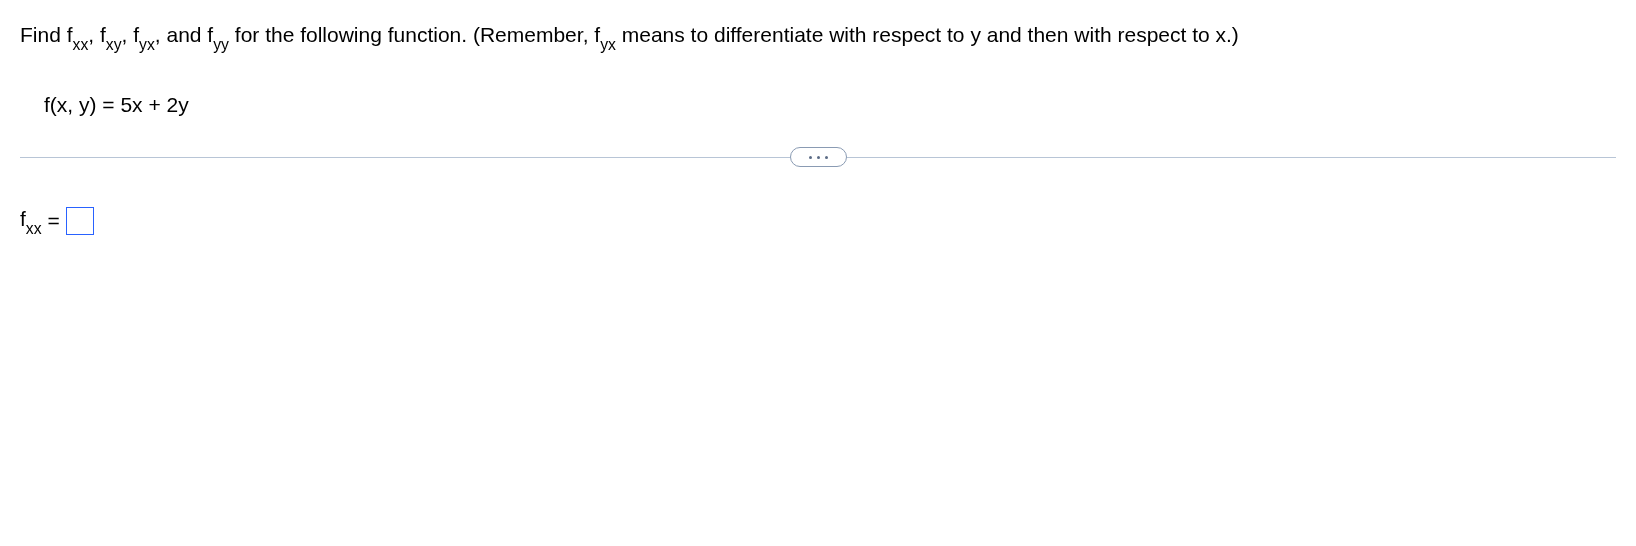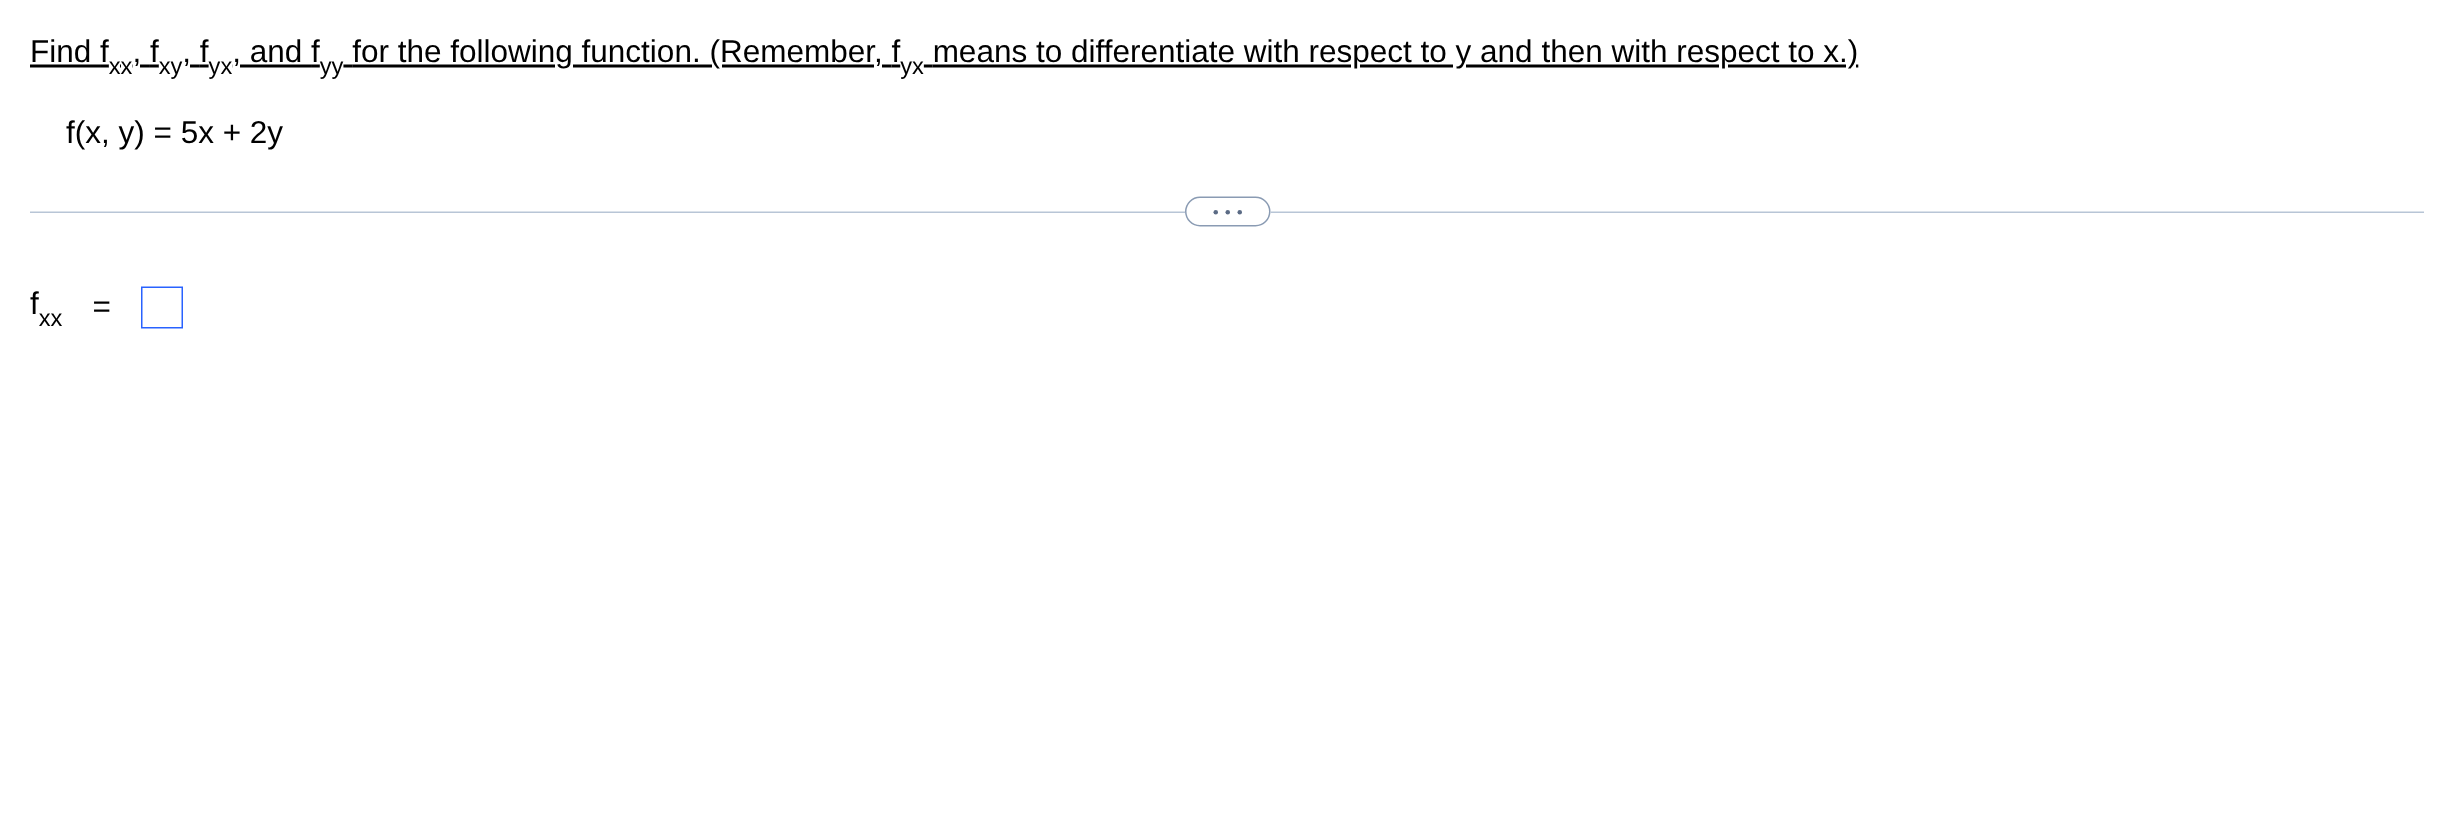--- a/index.html
+++ b/index.html
@@ -10,22 +10,21 @@
     body {
       font-family: Arial, Helvetica, sans-serif;
       font-size: 21px;
       color: #000;
       background: #fff;
       padding: 20px;
       width: 1636px;
     }
     .question-text {
       line-height: 1.4;
-      margin-bottom: 24px;
-      text-decoration: underline;
+      margin-bottom: 40px;
     }
     .sub {
       font-size: 0.75em;
       vertical-align: sub;
       position: relative;
       top: 0.15em;
     }
     .function-def {
       margin-left: 24px;
       margin-bottom: 30px;
@@ -55,21 +54,21 @@
     }
     .ellipsis-btn .dot {
       width: 3px;
       height: 3px;
       border-radius: 50%;
       background: #5b6b85;
     }
     .answer-row {
       display: flex;
       align-items: center;
-      gap: 20px;
+      gap: 6px;
     }
     .answer-input {
       width: 28px;
       height: 28px;
       border: 1px solid #2962ff;
       background: #fff;
       text-align: center;
       font-size: 18px;
     }
     .part-find { display: inline; }

